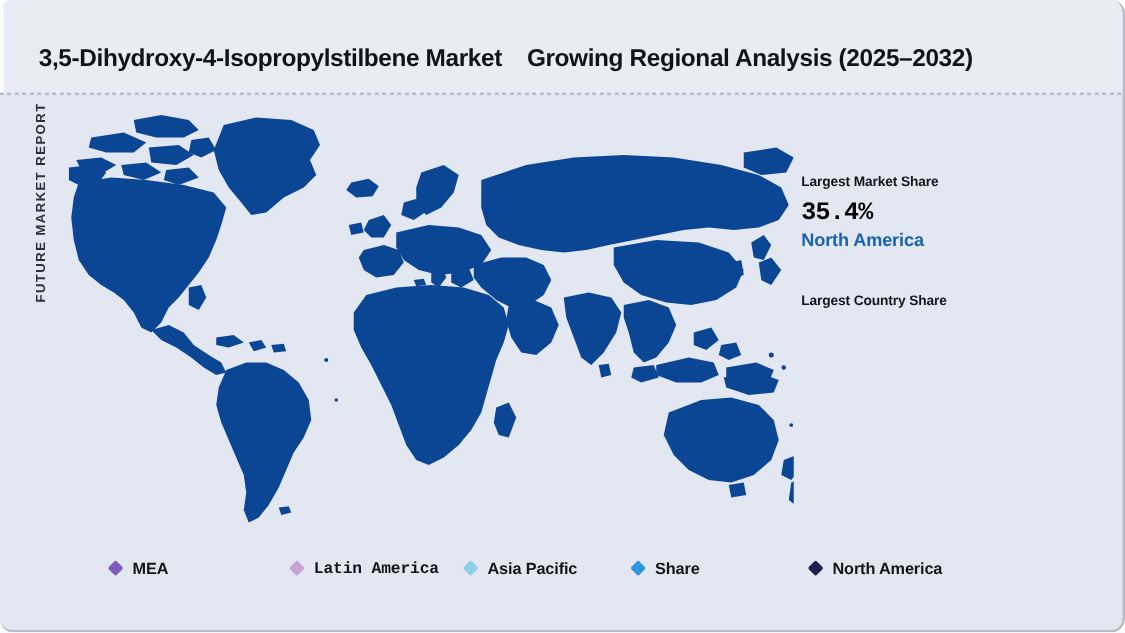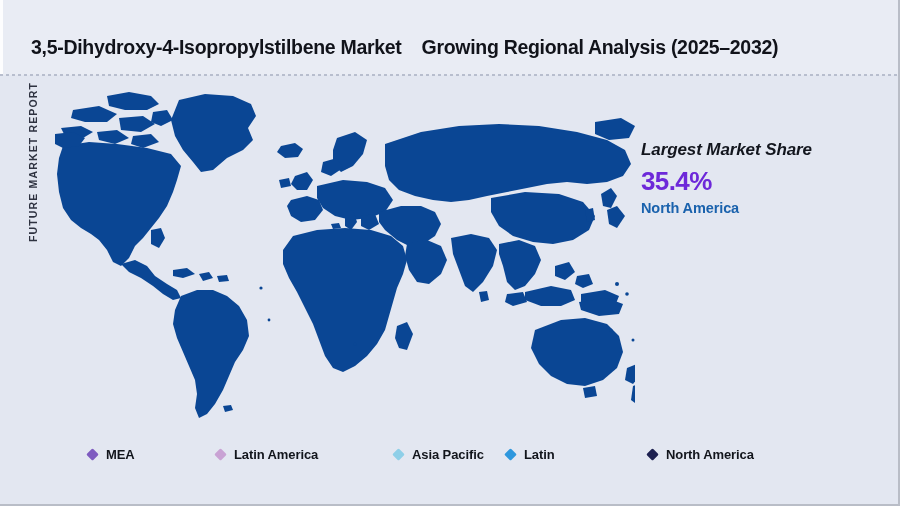--- a/index.html
+++ b/index.html
@@ -10,20 +10,21 @@
   #page {
     position: relative;
     width: 900px;
     height: 506px;
     background: #e3e7f1;
     font-family: "Liberation Sans", sans-serif;
     overflow: hidden;
     box-sizing: border-box;
     border-right: 2px solid #b9bdc7;
     border-bottom: 2px solid #b9bdc7;
+    border-radius: 11px;
   }
   
   #header {
     position: absolute;
     left: 0; top: 0;
     width: 900px;
     height: 75px;
     background: #e9ecf4;
     border-left: 3px solid #fdfdfe;
   }
@@ -83,34 +84,34 @@
   }
   
   #stats {
     position: absolute;
     left: 641px;
     top: 140px;
     width: 250px;
   }
   .stat-block { margin-bottom: 34px; }
   .stat-label {
-    font-size: 17px;
+    font-size: 11px;
     font-weight: bold;
     color: #13161e;
     letter-spacing: -0.1px;
     margin-bottom: 8px;
-    font-style: italic;
   }
   .stat-value {
-    font-size: 26px;
-    font-weight: bold;
-    color: #6d28d9;
+    font-size: 20px;
+    font-weight: bold;
+    color: #000000;
     letter-spacing: -0.6px;
     line-height: 1.06;
     margin-bottom: 4px;
+    font-family: Liberation Mono, monospace;
   }
   .stat-region {
     font-size: 14.5px;
     font-weight: bold;
     color: #1a62ad;
     letter-spacing: -0.1px;
   }
   
   #legend {
     position: absolute;
@@ -277,39 +278,40 @@
     </svg>
   </div>
 
   <div id="stats">
     <div class="stat-block">
       <div class="stat-label">Largest Market Share</div>
       <div class="stat-value">35.4%</div>
       <div class="stat-region">North America</div>
     </div>
     <div class="stat-block">
+      <div class="stat-label">Largest Country Share</div>
     </div>
   </div>
 
   <div id="legend">
     <div class="legend-item" style="left: 0px;">
       <span class="legend-dot" style="background: rgb(126, 91, 192);"></span>
       <span class="legend-label">MEA</span>
     </div>
-    <div class="legend-item" style="left: 128px;">
+    <div class="legend-item" style="left: 145px; font-family: Liberation Mono, monospace;">
       <span class="legend-dot" style="background: rgb(201, 162, 212);"></span>
       <span class="legend-label">Latin America</span>
     </div>
-    <div class="legend-item" style="left: 306px;">
+    <div class="legend-item" style="left: 284px;">
       <span class="legend-dot" style="background: rgb(142, 207, 232);"></span>
       <span class="legend-label">Asia Pacific</span>
     </div>
     <div class="legend-item" style="left: 418px;">
       <span class="legend-dot" style="background: rgb(46, 151, 221);"></span>
-      <span class="legend-label">Latin</span>
+      <span class="legend-label">Share</span>
     </div>
     <div class="legend-item" style="left: 560px;">
       <span class="legend-dot" style="background: rgb(29, 32, 80);"></span>
       <span class="legend-label">North America</span>
     </div>
   </div>
 
 </div>
 
 </body></html>

